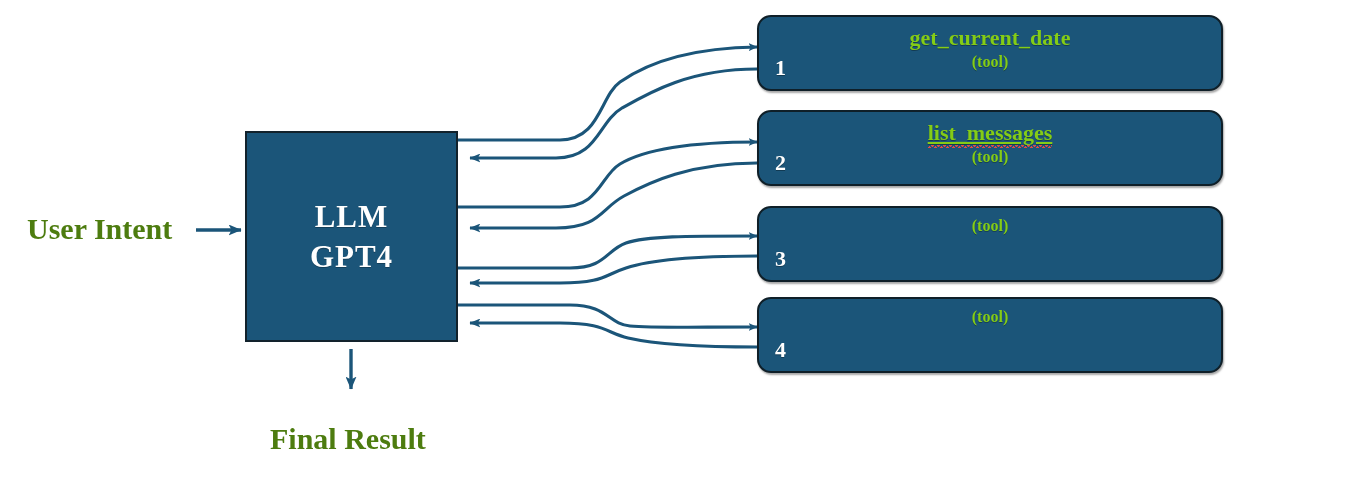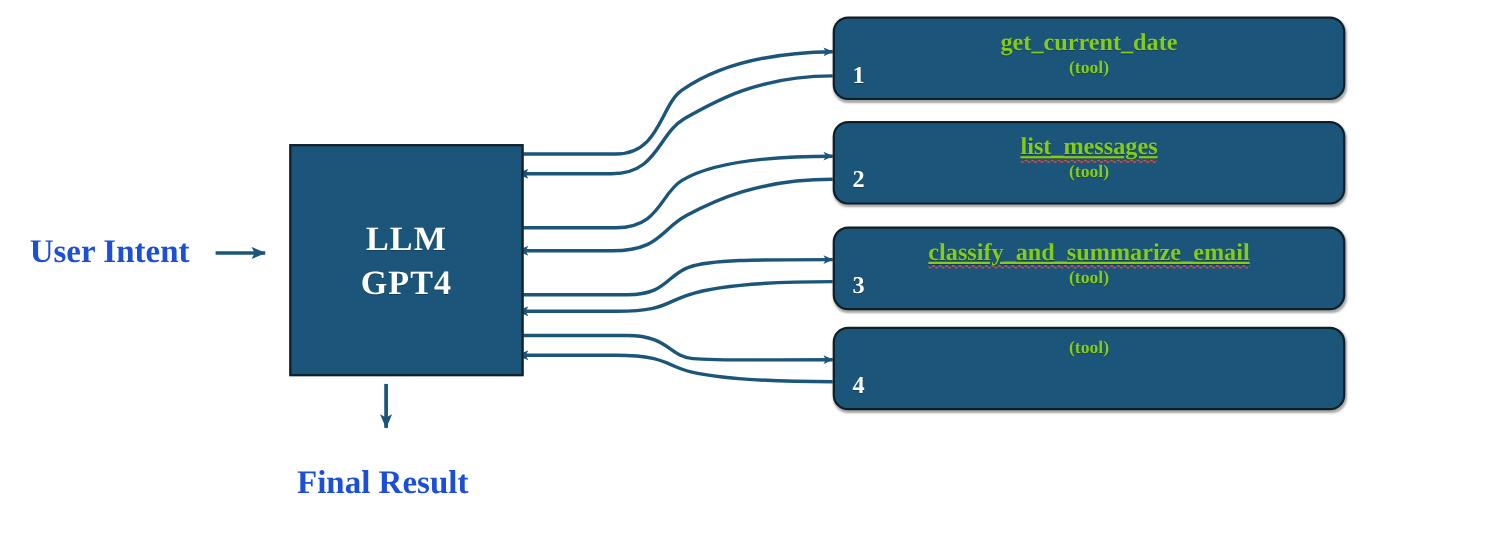--- a/index.html
+++ b/index.html
@@ -20,21 +20,21 @@
     left: 0;
     top: 0;
     width: 1358px;
     height: 487px;
     pointer-events: none;
   }
 
   
   .llm-box {
     position: absolute;
-    left: 263px;
+    left: 245px;
     top: 131px;
     width: 213px;
     height: 211px;
     background: #1b5579;
     border: 2px solid #12222c;
     box-sizing: border-box;
     display: flex;
     flex-direction: column;
     align-items: center;
     justify-content: center;
@@ -111,21 +111,21 @@
   .tool-sub {
     font-size: 16px;
     font-weight: 700;
     line-height: 1.22;
     text-shadow: 0 1px 0 rgba(0,0,0,0.3);
   }
 
   
   .caption {
     position: absolute;
-    color: #1d4ed8;
+    color: #4d7c0f;
     font-size: 30px;
     font-weight: 700;
     white-space: nowrap;
     z-index: 3;
   }
   .caption-user-intent { left: 27px;  top: 212px; }
   .caption-final-result{ left: 270px; top: 422px; }
 </style>
 </head>
 <body>
@@ -187,21 +187,20 @@
     <div class="tool-index">2</div>
     <div class="tool-text">
       <div><span class="tool-name misspelled underlined">list_messages</span></div>
       <div class="tool-sub">(tool)</div>
     </div>
   </div>
 
   <div class="tool-box tool-3">
     <div class="tool-index">3</div>
     <div class="tool-text">
-      <div><span class="tool-name misspelled underlined">classify_and_summarize_email</span></div>
       <div class="tool-sub">(tool)</div>
     </div>
   </div>
 
   <div class="tool-box tool-4">
     <div class="tool-index">4</div>
     <div class="tool-text">
       <div class="tool-sub">(tool)</div>
     </div>
   </div>

